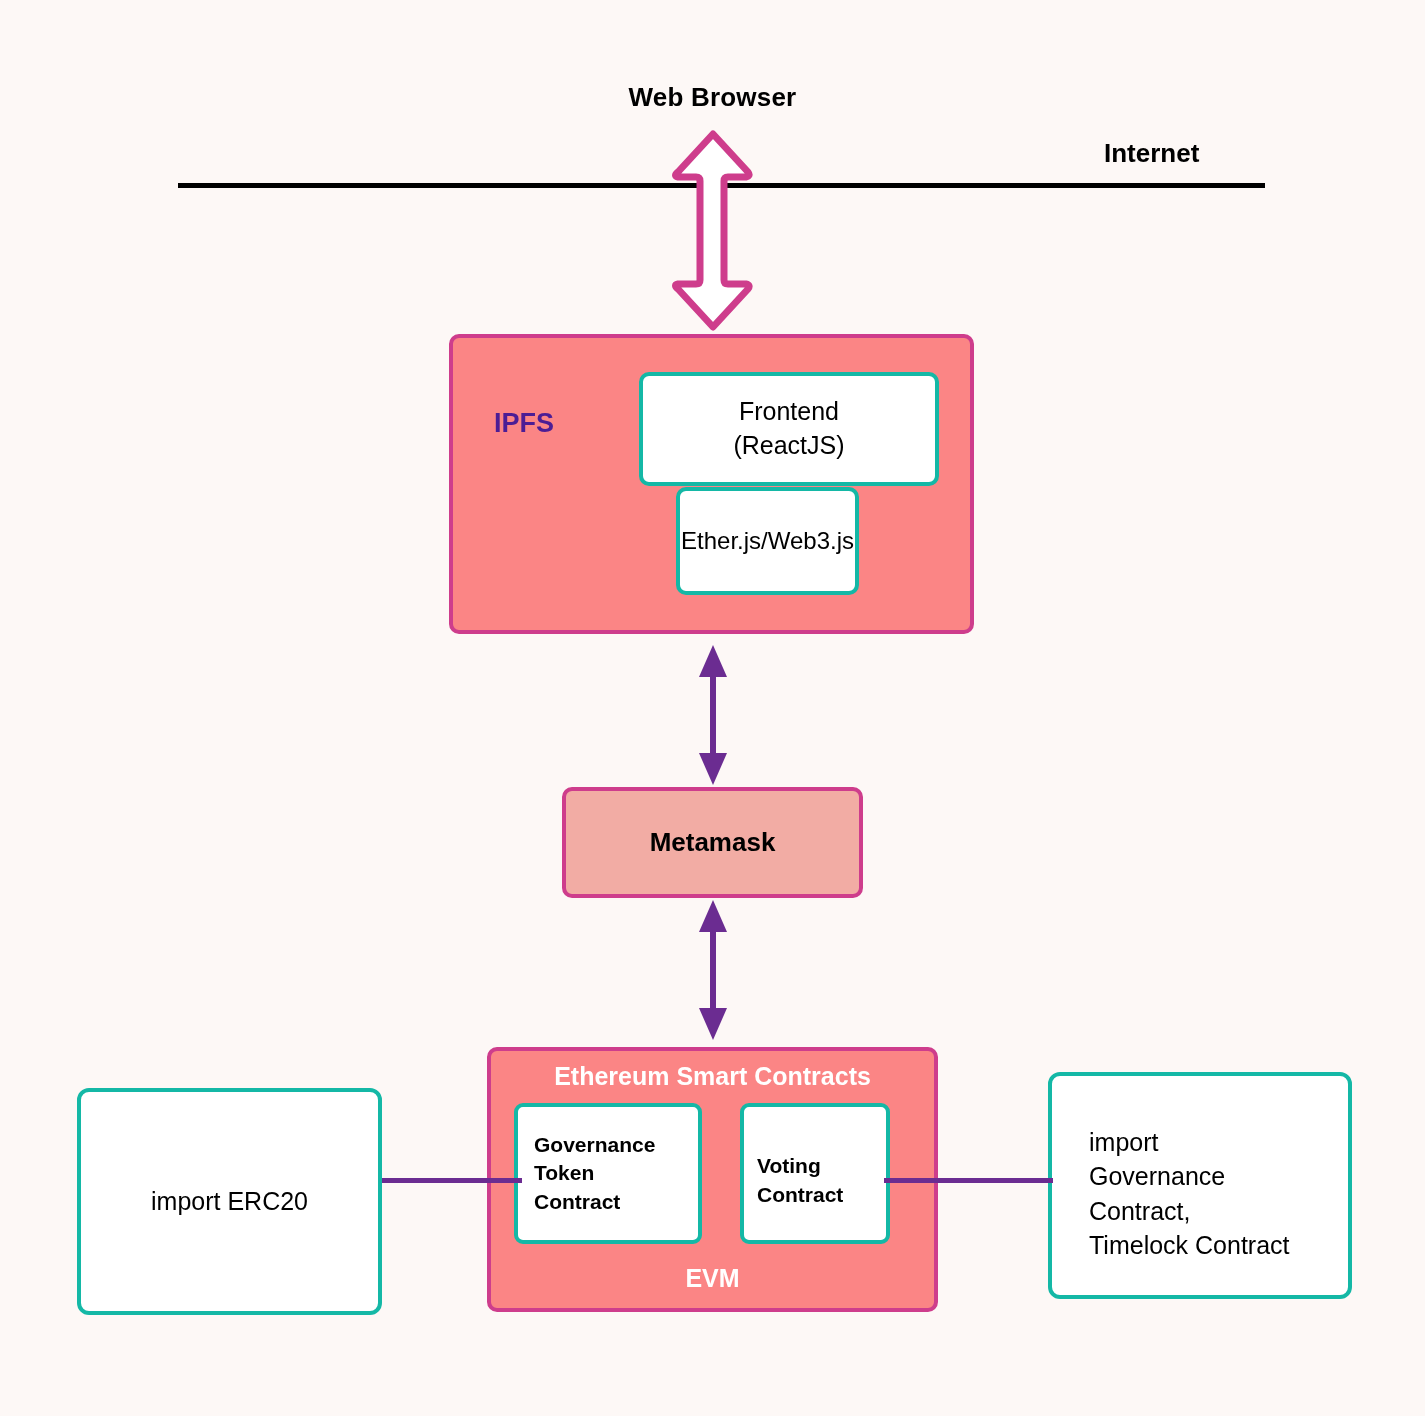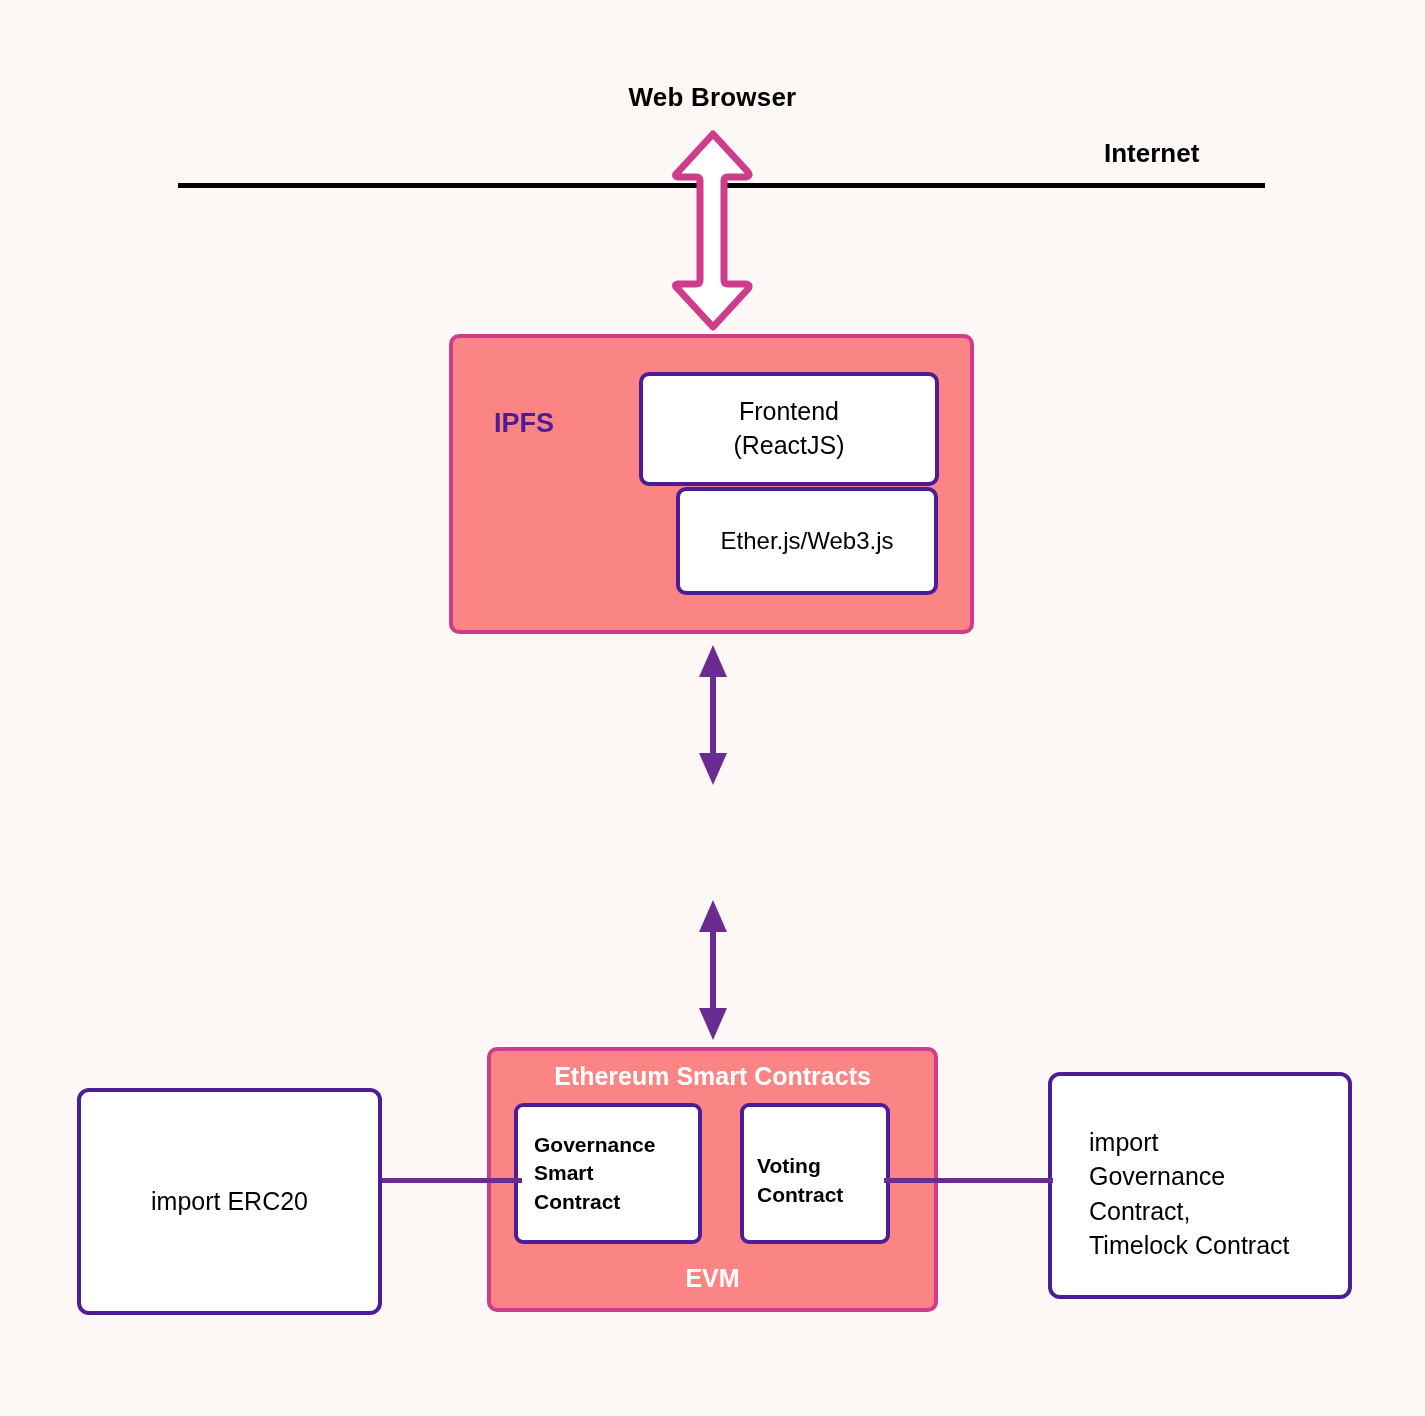--- a/index.html
+++ b/index.html
@@ -66,38 +66,38 @@
     box-sizing: border-box;
   }
   #ipfs-title {
     left: 494px; top: 408px;
     font-size: 27px;
     font-weight: bold;
     color: #4c1d95;
   }
   .white-card {
     background: #ffffff;
-    border: 4px solid #4c1d95;
+    border: 4px solid #14b8a6;
     border-radius: 10px;
     box-sizing: border-box;
     display: flex;
     align-items: center;
     justify-content: center;
     text-align: center;
     color: #000000;
   }
   #frontend-card {
     left: 639px; top: 372px;
     width: 300px; height: 114px;
     font-size: 25px;
     line-height: 1.35;
   }
   #etherjs-card {
     left: 676px; top: 487px;
-    width: 262px; height: 108px;
+    width: 183px; height: 108px;
     font-size: 24px;
   }
 
   
   .purple-arrow { }
   #arrow-ipfs-metamask {
     left: 695px; top: 645px;
     width: 36px; height: 140px;
   }
   #arrow-metamask-evm {
@@ -234,37 +234,40 @@
   </div>
 
   <div class="abs purple-arrow" id="arrow-ipfs-metamask">
     <svg width="36" height="140" viewBox="0 0 36 140" xmlns="http://www.w3.org/2000/svg">
       <line x1="18" y1="16" x2="18" y2="124" stroke="#6b2c91" stroke-width="6"></line>
       <polygon points="18,0 32,32 4,32" fill="#6b2c91"></polygon>
       <polygon points="18,140 32,108 4,108" fill="#6b2c91"></polygon>
     </svg>
   </div>
 
+  <div class="abs" id="metamask-box">
+    <span>Metamask</span>
+  </div>
 
   <div class="abs purple-arrow" id="arrow-metamask-evm">
     <svg width="36" height="140" viewBox="0 0 36 140" xmlns="http://www.w3.org/2000/svg">
       <line x1="18" y1="16" x2="18" y2="124" stroke="#6b2c91" stroke-width="6"></line>
       <polygon points="18,0 32,32 4,32" fill="#6b2c91"></polygon>
       <polygon points="18,140 32,108 4,108" fill="#6b2c91"></polygon>
     </svg>
   </div>
 
   <div class="abs" id="evm-box"></div>
   <div class="abs" id="evm-footer">EVM</div>
   <div class="abs" id="evm-title">Ethereum Smart Contracts</div>
 
   <div class="abs white-card" id="gov-token-card">
     <div>
       <span class="ml">Governance</span>
-      <span class="ml">Smart</span>
+      <span class="ml">Token</span>
       <span class="ml">Contract</span>
     </div>
   </div>
 
   <div class="abs white-card" id="voting-card">
     <div>
       <span class="ml">Voting</span>
       <span class="ml">Contract</span>
     </div>
   </div>

